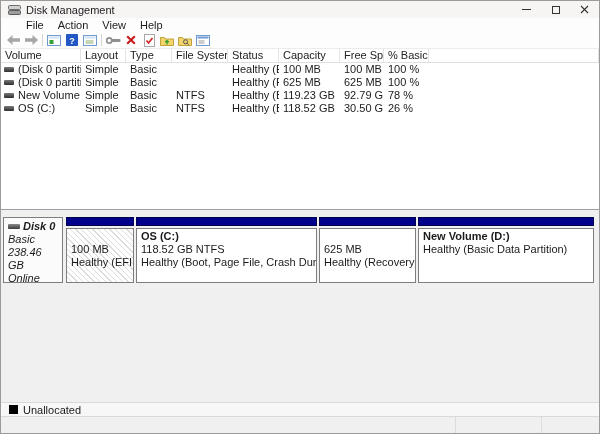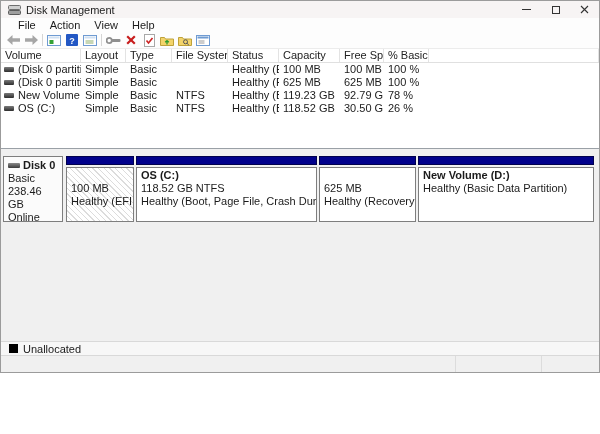--- a/index.html
+++ b/index.html
@@ -1,52 +1,52 @@
 <!DOCTYPE html>
 <html><head>
 <meta charset="utf-8">
 <style>
   * { margin:0; padding:0; box-sizing:border-box; }
   html,body { width:600px; height:434px; }
   body { font-family:"Liberation Sans","DejaVu Sans",sans-serif; font-size:11px; color:#1b1b1b; }
 
-  .win { width:600px; height:373px; border:1px solid #9b9b9b; background:#fff; display:flex; flex-direction:column; }
+  .win { width:600px; height:434px; border:1px solid #9b9b9b; background:#fff; display:flex; flex-direction:column; }
 
   
   .titlebar { height:17px; background:#f7f4f4; display:flex; align-items:center; flex:0 0 auto; }
   .title-ico { margin:0 5px 0 7px; display:inline-flex; }
   .title-text { font-size:11px; color:#222; }
   .tb-controls { margin-left:auto; display:flex; height:100%; }
   .tb-btn { width:29px; height:100%; display:flex; align-items:center; justify-content:center; }
   .glyph-min { width:9px; height:1px; background:#333; }
   .glyph-max { width:8px; height:8px; border:1px solid #333; }
 
   
-  .menubar { height:14px; display:flex; padding-left:10px; background:#fdfdfd; flex:0 0 auto; }
+  .menubar { height:14px; display:flex; padding-left:18px; background:#fdfdfd; flex:0 0 auto; }
   .menu-item { padding:0 7px; line-height:14px; }
 
   
   .toolbar { height:17px; display:flex; align-items:center; padding-left:3px; background:#fdfdfd; border-bottom:1px solid #ececec; flex:0 0 auto; }
   .tbtn { width:18px; height:15px; display:flex; align-items:center; justify-content:center; }
   .tsep { width:1px; height:12px; background:#d5d5d5; margin:0 2px; }
 
   
   .listview { flex:1 1 auto; background:#fff; overflow:hidden; }
   .lrow { display:grid; grid-template-columns:80px 45px 46px 56px 51px 61px 44px 45px 1fr; }
   .lheader { height:14px; border-bottom:1px solid #e0e0e0; }
   .lheader .hcell { border-right:1px solid #e3e3e3; padding-left:4px; line-height:13px; color:#222; overflow:hidden; white-space:nowrap; }
   .drow { height:13px; }
   .drow .cell { padding-left:4px; line-height:13px; overflow:hidden; white-space:nowrap; }
   .volcell { display:flex; align-items:center; padding-left:3px !important; }
   .vol-ico { flex:0 0 auto; width:10px; height:5px; background:linear-gradient(#7a7a7a,#2e2e2e); border-radius:1px; margin-right:4px; }
 
   
   .graphview { height:193px; background:#f0f0f0; border-top:1px solid #9aa0a6; padding-top:7px; flex:0 0 auto; }
   .diskrow { margin-left:2px; height:66px; display:flex; }
-  .diskpanel { width:60px; flex:0 0 auto; background:#fbfbfb; border:1px solid #7e7e7e; padding:2px 4px; margin-right:3px; line-height:13px; overflow:hidden; }
+  .diskpanel { width:60px; flex:0 0 auto; background:#fbfbfb; border:1px solid #7e7e7e; padding:2px 4px; margin-right:3px; line-height:13px; overflow:hidden;font-style:italic; }
   .diskpanel .dname { font-weight:bold; display:flex; align-items:center; }
   .disk-ico { width:12px; height:5px; background:linear-gradient(#8a8a8a,#3a3a3a); border-radius:1px; margin-right:3px; flex:0 0 auto; }
   .part { display:flex; flex-direction:column; margin-right:2px; flex:0 0 auto; }
   .p0 { width:68px; } .p1 { width:181px; } .p2 { width:97px; } .p3 { width:176px; }
   .part-strip { height:9px; background:#00008B; border:1px solid #00004d; flex:0 0 auto; }
   .part-body { flex:1 1 auto; margin-top:2px; border:1px solid #7e7e7e; background:#fff; padding:1px 4px; line-height:13px; overflow:hidden; white-space:nowrap; }
   .part-body .pname { font-weight:bold; height:13px; }
   .hatch { background:repeating-linear-gradient(45deg,#ffffff 0 3px,#dcdcdc 3px 4px); }
 
   

